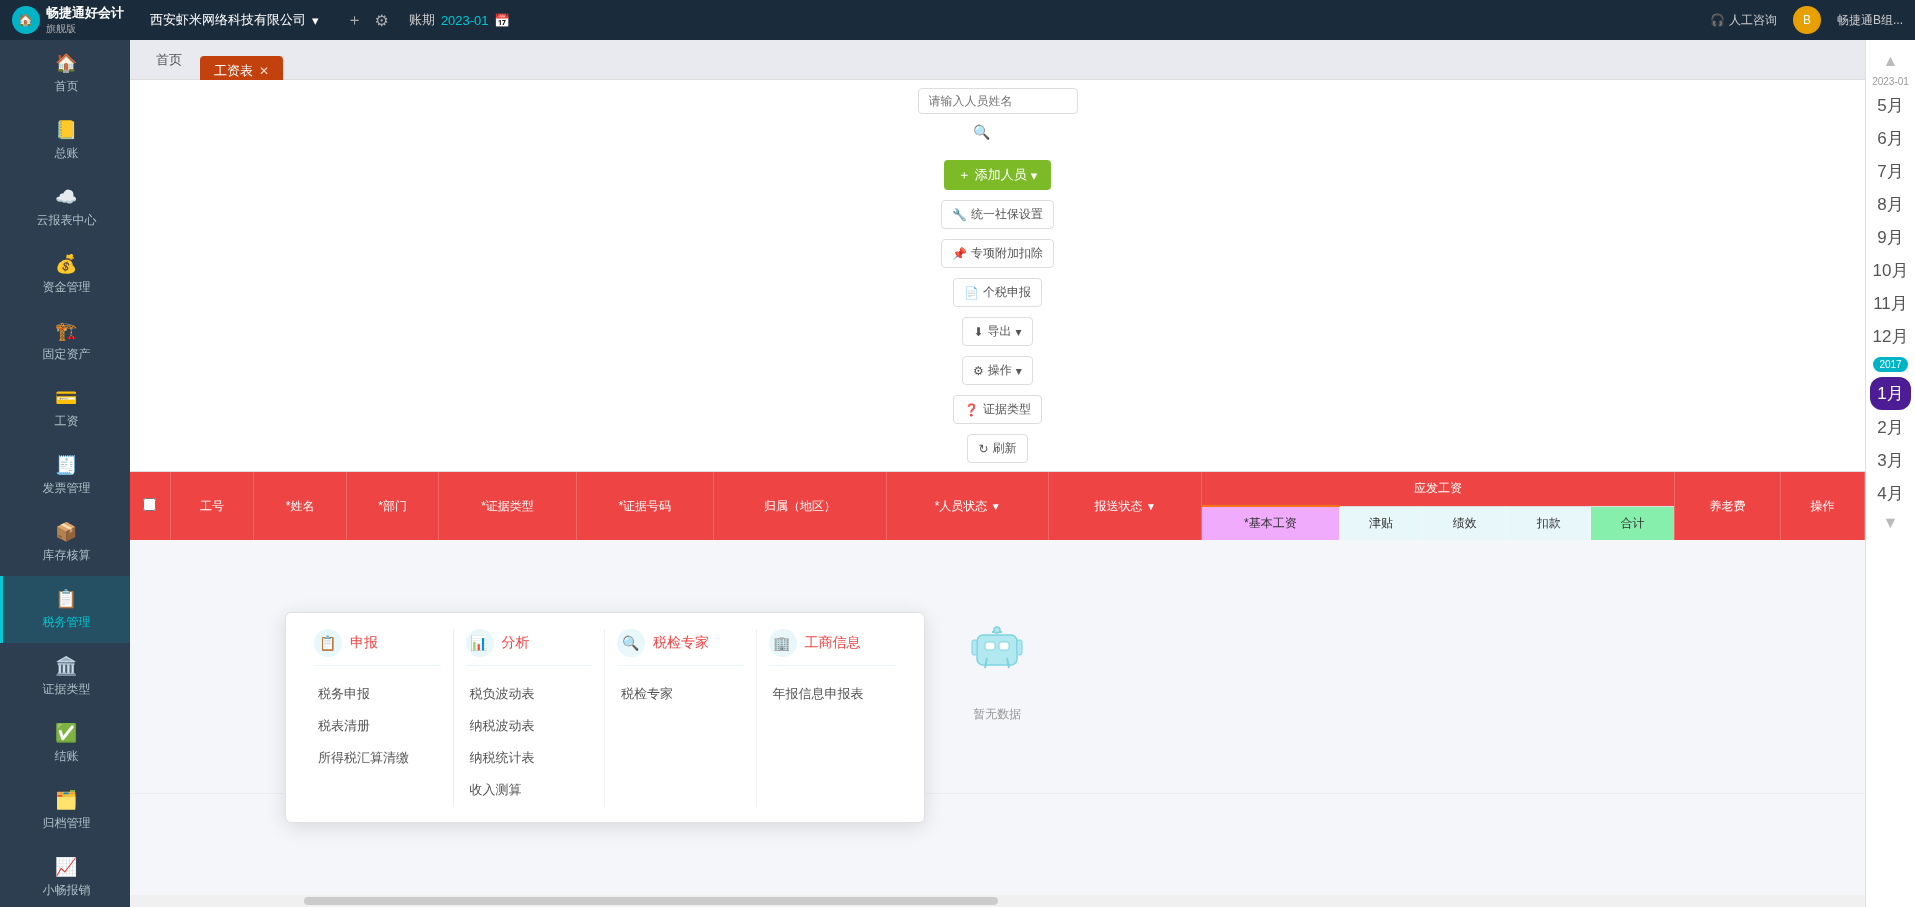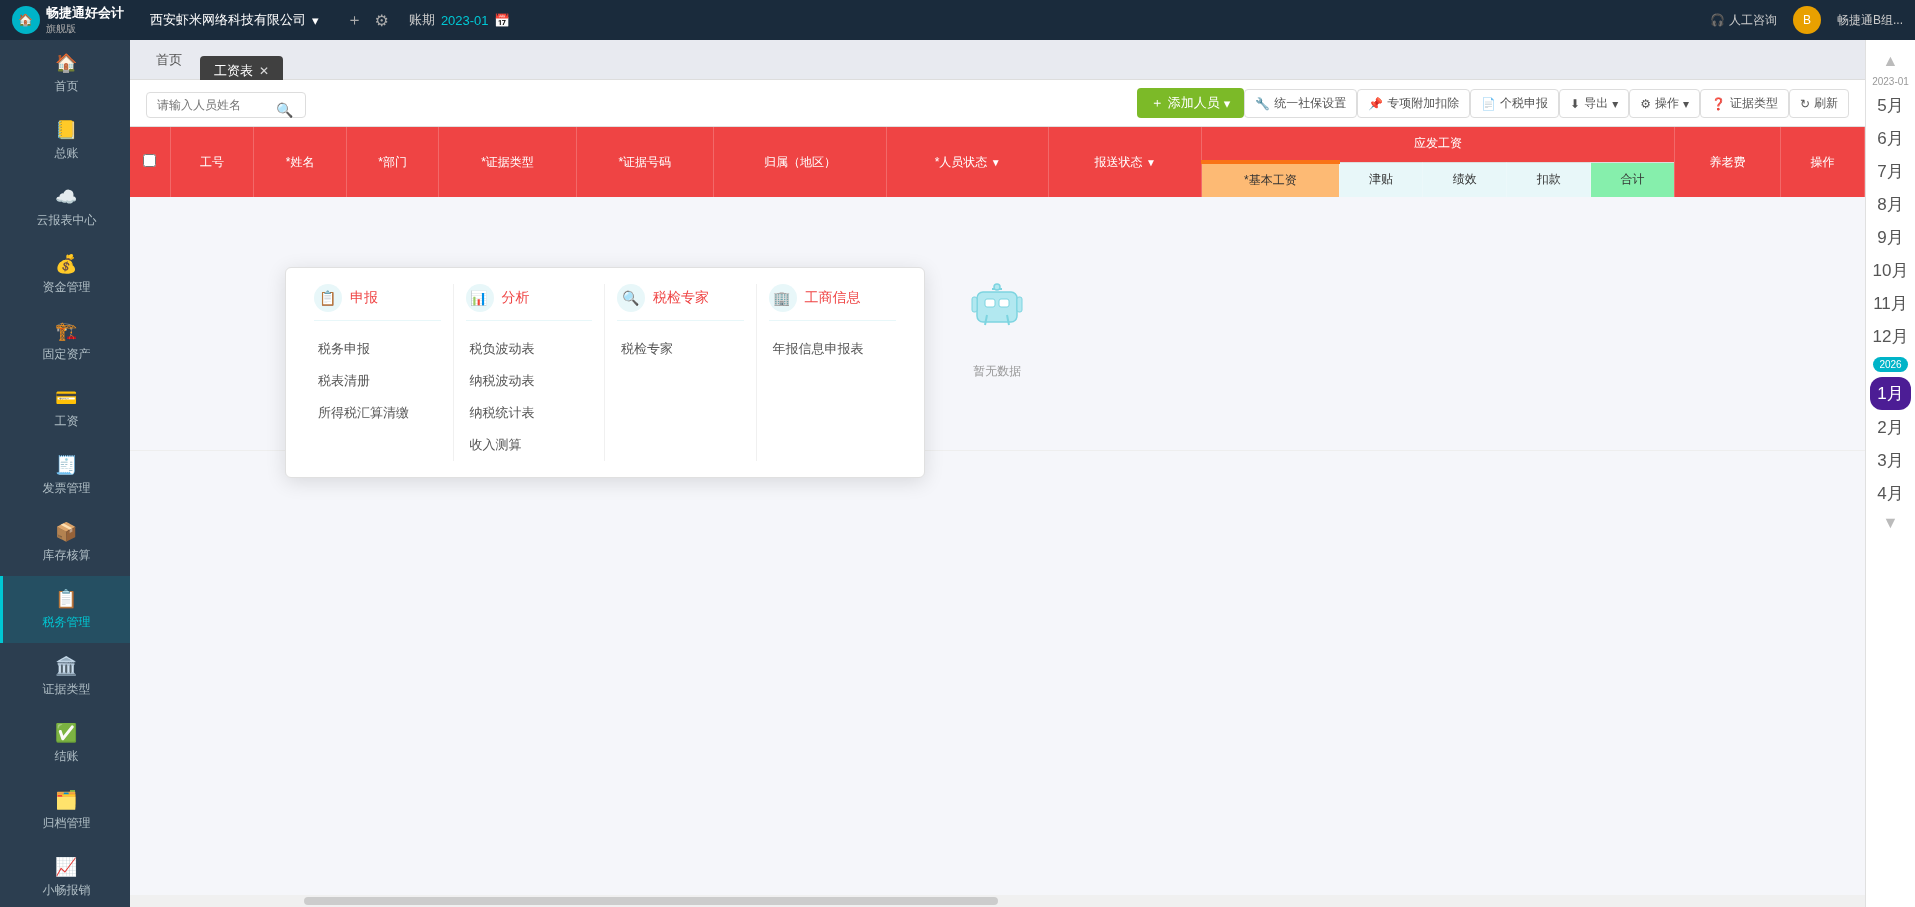--- a/index.html
+++ b/index.html
@@ -147,39 +147,41 @@
       padding: 0 14px;
       display: flex;
       align-items: center;
       gap: 6px;
       cursor: pointer;
       border-radius: 4px 4px 0 0;
       font-size: 13px;
       color: #555;
     }
     .tab-item.active {
-      background: #404040;
+      background: #c2410c;
       color: white;
       margin-top: 22px;
     }
     .tab-item.home { background: none; color: #555; }
     .tab-close {
       font-size: 12px;
       color: rgba(255,255,255,0.8);
       cursor: pointer;
     }
 
     
     .toolbar-area {
       background: white;
       padding: 8px 16px;
       display: flex;
-      align-items: flex-end;
+      align-items: center;
+      gap: 10px;
       border-bottom: 1px solid #e0e0e0;
       flex-shrink: 0;
+      flex-direction: column;
     }
     .search-input {
       border: 1px solid #ddd;
       border-radius: 4px;
       padding: 5px 10px;
       font-size: 12px;
       width: 160px;
       outline: none;
     }
     .search-icon-wrap {
@@ -546,21 +548,21 @@
             </th>
             <th rowspan="2">
               <span>报送状态</span>
               <span style="font-size:10px;">▼</span>
             </th>
             <th colspan="5" class="colspan-header">应发工资</th>
             <th rowspan="2">养老费</th>
             <th rowspan="2">操作</th>
           </tr>
           <tr style="background:#e8f7f9;">
-            <th style="background:#fdba74;color:#333;border-top:4px solid #f97316;">*基本工资</th>
+            <th style="background:#f0abfc;color:#333;border-top:2px solid #f97316;">*基本工资</th>
             <th style="background:#e8f7f9;color:#333;border-top:1px solid #ddd;">津贴</th>
             <th style="background:#e8f7f9;color:#333;border-top:1px solid #ddd;">绩效</th>
             <th style="background:#e8f7f9;color:#333;border-top:1px solid #ddd;">扣款</th>
             <th style="background:#86efac;color:#333;border-top:1px solid #ddd;">合计</th>
           </tr>
         </thead>
         <tbody>
           <tr>
             <td colspan="17">
               <div class="empty-state">
@@ -635,21 +637,21 @@
     <span class="timeline-arrow">▲</span>
     <span style="font-size:10px;color:#999;writing-mode:horizontal-tb;padding:2px 0;">2023-01</span>
     <span class="timeline-month">5月</span>
     <span class="timeline-month">6月</span>
     <span class="timeline-month">7月</span>
     <span class="timeline-month">8月</span>
     <span class="timeline-month">9月</span>
     <span class="timeline-month">10月</span>
     <span class="timeline-month">11月</span>
     <span class="timeline-month">12月</span>
-    <span class="timeline-year-label">2026</span>
+    <span class="timeline-year-label">2017</span>
     <span class="timeline-month active">1月</span>
     <span class="timeline-month">2月</span>
     <span class="timeline-month">3月</span>
     <span class="timeline-month">4月</span>
     <span class="timeline-arrow">▼</span>
   </div>
 
 </div>
 
 </body></html>

